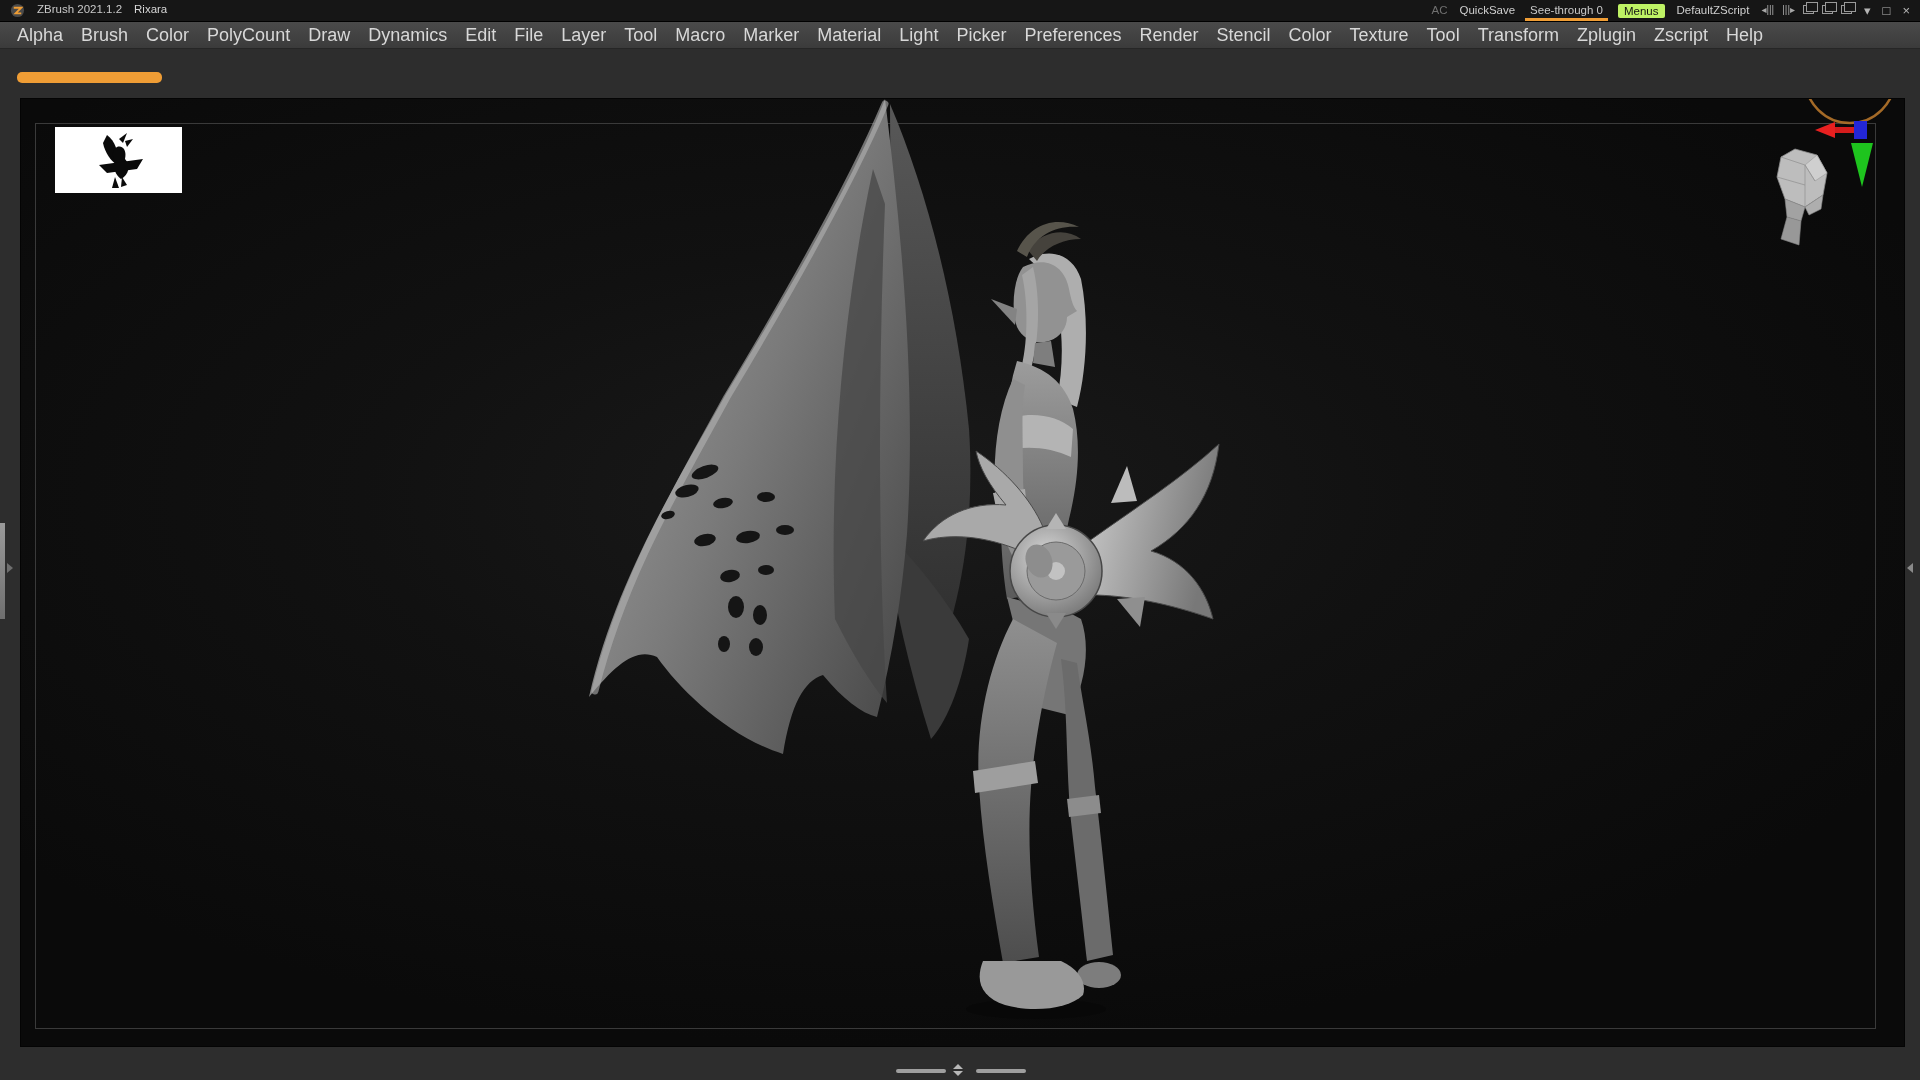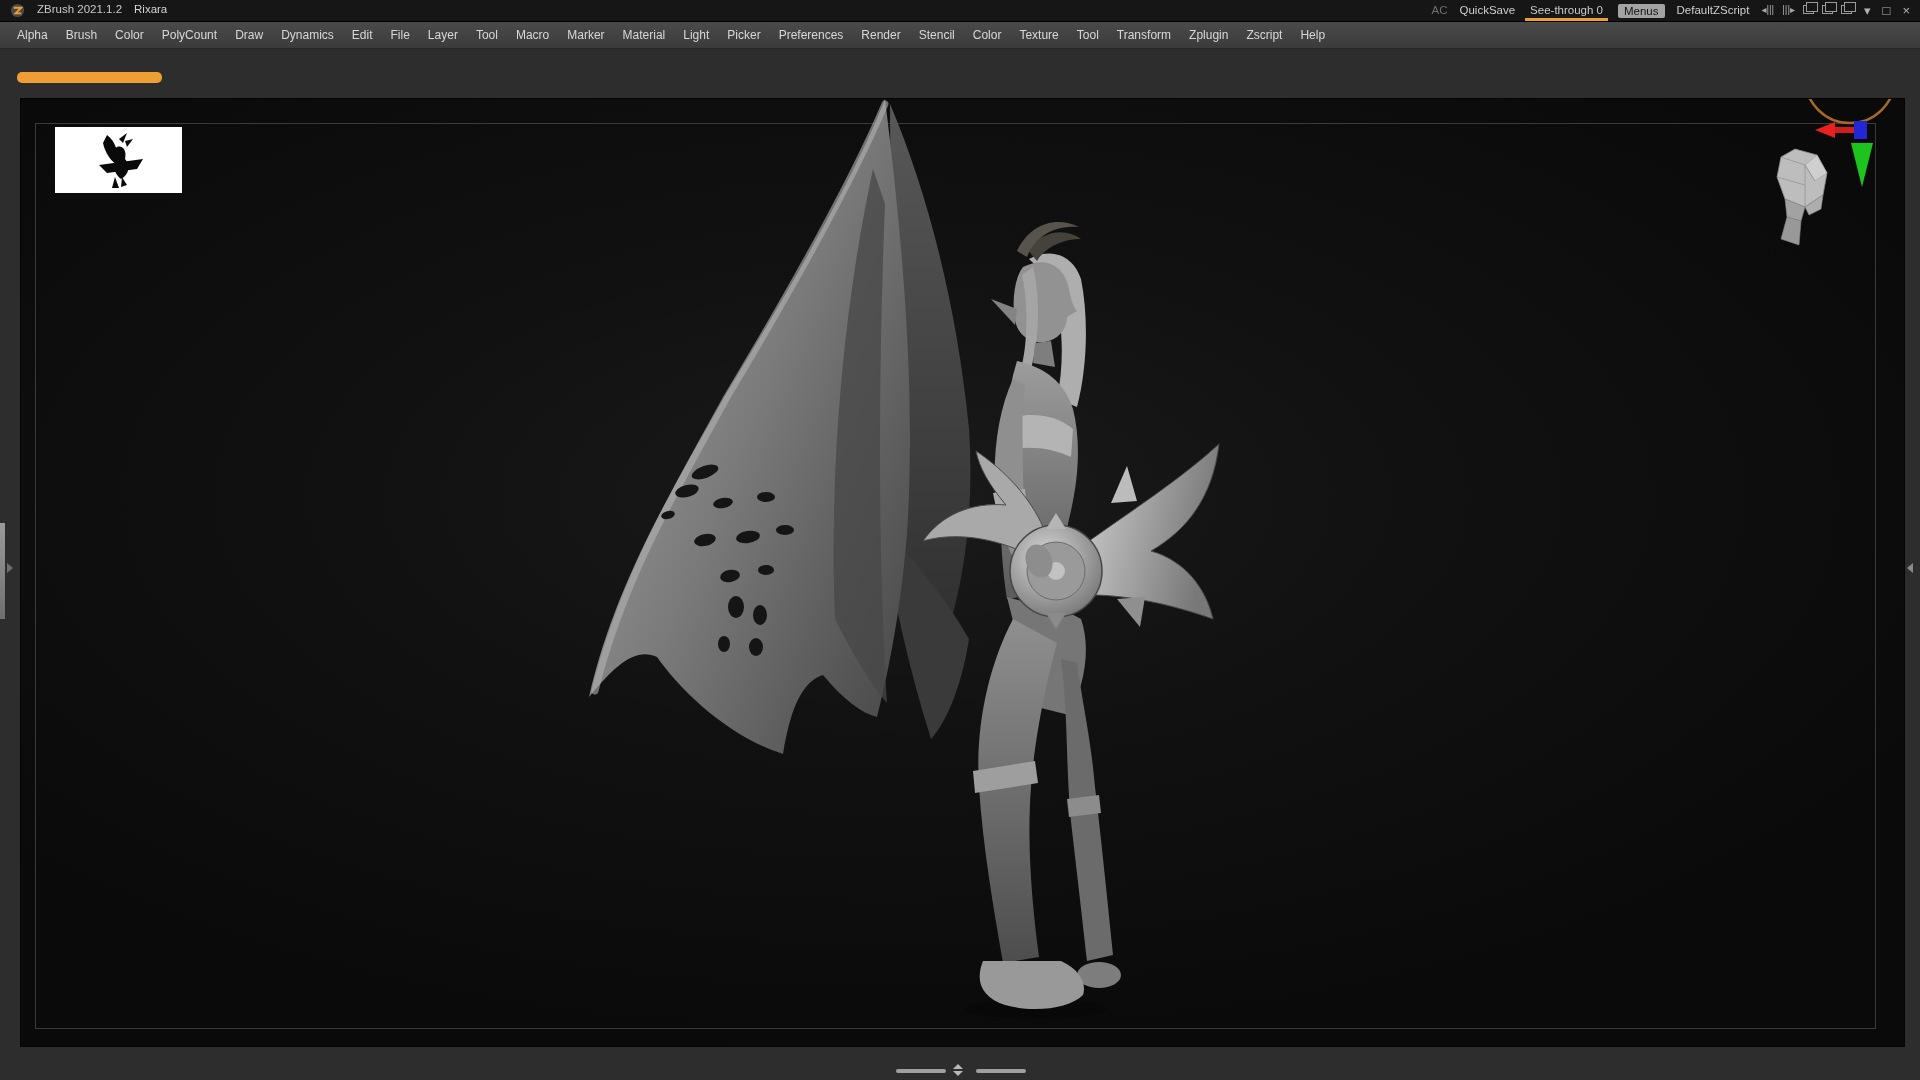--- a/index.html
+++ b/index.html
@@ -12,33 +12,33 @@
     display:flex;align-items:center;justify-content:space-between;color:#c9c9c9;
     font-size:11.5px;padding:0 10px;border-bottom:1px solid #000;white-space:nowrap}
   .tb-left,.tb-right{display:flex;align-items:flex-start;gap:12px}
   .logo{width:15px;height:15px;display:inline-block}
   .doc-name{color:#d6d6d6}
   .stats{color:#c4c4c4;letter-spacing:.1px}
   .ac{color:#707070}
   .qs,.zs{color:#cfcfcf;cursor:pointer}
   .see{position:relative;padding:0 3px;cursor:pointer}
   .see::after{content:'';position:absolute;left:-2px;right:-2px;bottom:-5px;height:3px;background:#ef9d35}
-  .menus-btn{background:#a3a3a3;color:#141414;padding:1px 6px;border-radius:2px;cursor:pointer}
+  .menus-btn{background:#bef264;color:#141414;padding:1px 6px;border-radius:2px;cursor:pointer}
   .tbicon{color:#a8a8a8;font-size:10px;cursor:pointer}
   .winbtn{color:#b5b5b5;font-size:13px;cursor:pointer;line-height:1}
   .panel-ico{position:relative;width:11px;height:9px;border:1px solid #9a9a9a;display:inline-block;cursor:pointer}
   .panel-ico::after{content:'';position:absolute;left:2px;top:-4px;width:10px;height:8px;
     border:1px solid #9a9a9a;background:#161616}
   .icon-cluster{display:flex;align-items:center;gap:8px}
 
   
   .menubar{position:absolute;left:0;top:22px;width:1920px;height:27px;
     background:linear-gradient(#4a4a4a,#3b3b3b);display:flex;align-items:center;
     padding:0 8px;border-bottom:1px solid #262626}
-  .menu-item{color:#d8d8d8;font-size:12px;padding:5px 9px;cursor:pointer}
+  .menu-item{color:#d8d8d8;font-size:18px;padding:5px 9px;cursor:pointer}
 
   
   .progressbar{position:absolute;left:17px;top:72px;width:145px;height:11px;
     background:#ef9d35;border-radius:5px}
 
   
   .canvas{position:absolute;left:20px;top:98px;width:1885px;height:949px;
     background:radial-gradient(ellipse 62% 58% at 46% 42%, #1a1a1a 0%, #111111 45%, #0a0a0a 100%);
     border:1px solid #040404}
   .doc-border{position:absolute;left:14px;top:24px;width:1841px;height:906px;

